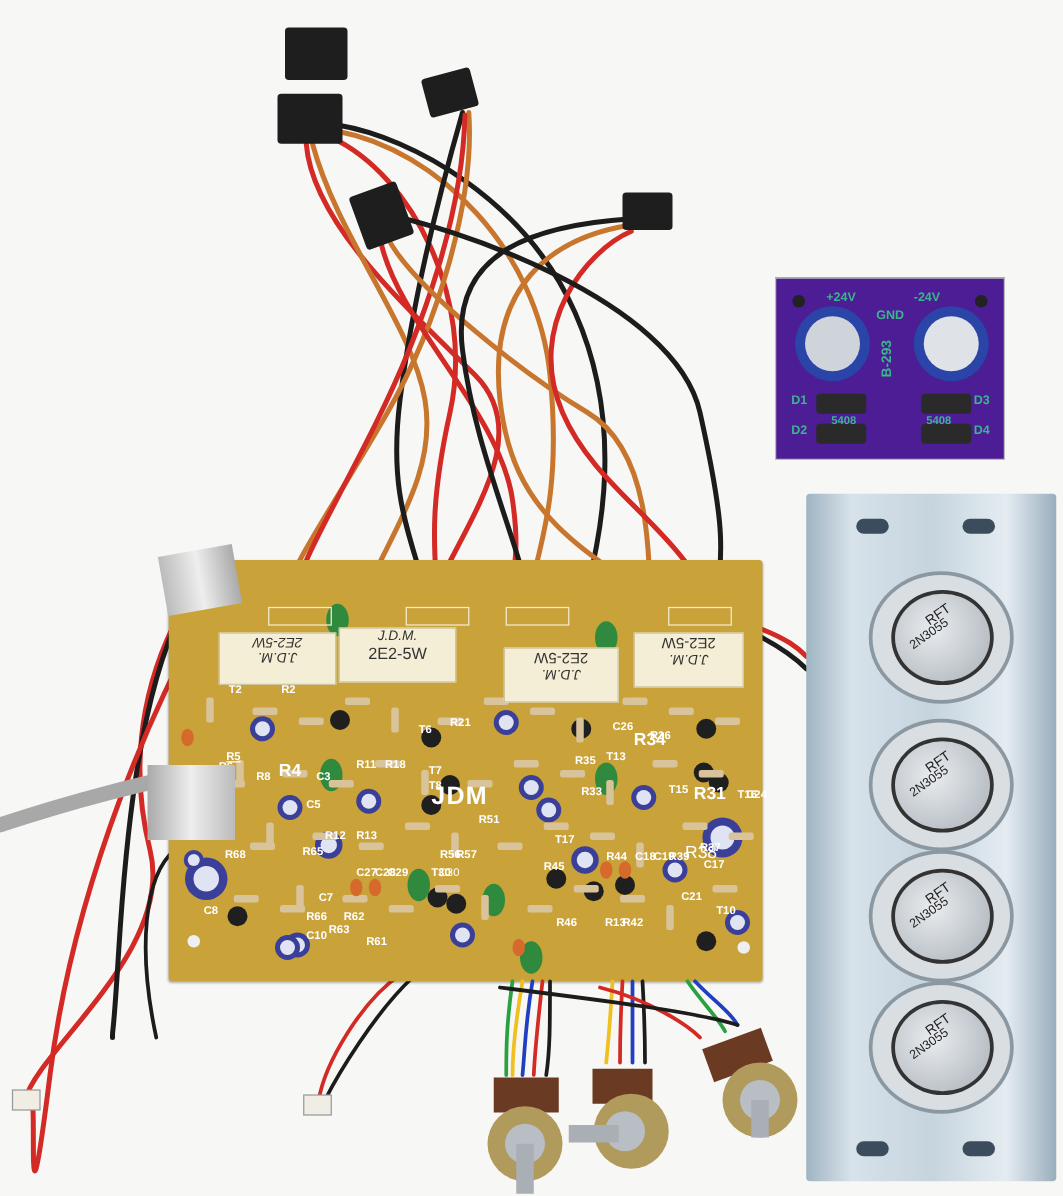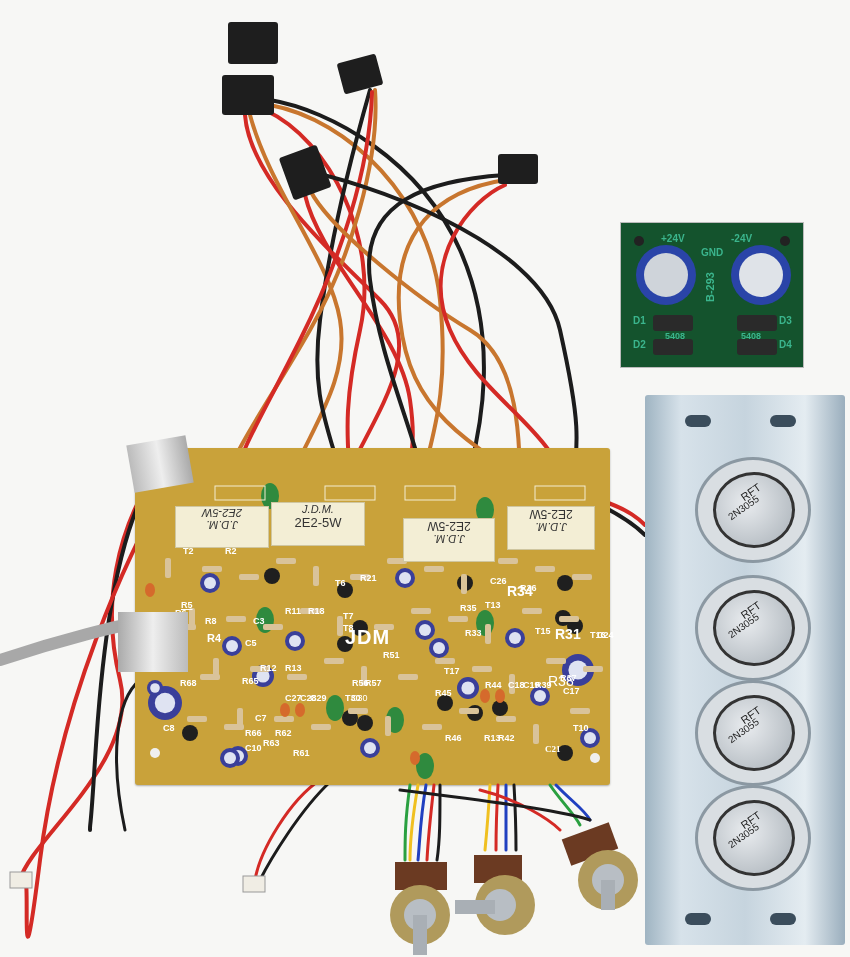--- a/index.html
+++ b/index.html
@@ -44,21 +44,21 @@
 <svg class="abs" style="left:0;top:0" width="850" height="260">
   <g fill="#1e1e1e">
     <rect x="228" y="22" width="50" height="42" rx="3"></rect>
     <rect x="222" y="75" width="52" height="40" rx="3"></rect>
     <rect x="340" y="58" width="40" height="32" rx="3" transform="rotate(-15 360 74)"></rect>
     <rect x="285" y="150" width="40" height="45" rx="3" transform="rotate(-20 305 172)"></rect>
     <rect x="498" y="154" width="40" height="30" rx="3"></rect>
   </g>
 </svg>
 
-<div class="abs" style="left:620px;top:222px;width:182px;height:144px;background:#14532d;border:1px solid #bbb;">
+<div class="abs" style="left:620px;top:222px;width:182px;height:144px;background:#4c1d95;border:1px solid #bbb;">
   <svg width="182" height="144">
     <circle cx="18" cy="18" r="5" fill="#222"></circle>
     <circle cx="164" cy="18" r="5" fill="#222"></circle>
     <circle cx="45" cy="52" r="30" fill="#2a44a8"></circle>
     <circle cx="45" cy="52" r="22" fill="#cfd4da"></circle>
     <circle cx="140" cy="52" r="30" fill="#2a44a8"></circle>
     <circle cx="140" cy="52" r="22" fill="#dfe3e8"></circle>
     <rect x="32" y="92" width="40" height="16" rx="3" fill="#2a2a2a"></rect>
     <rect x="32" y="116" width="40" height="16" rx="3" fill="#2a2a2a"></rect>
     <rect x="116" y="92" width="40" height="16" rx="3" fill="#2a2a2a"></rect>
@@ -239,21 +239,21 @@
   <div class="abs" style="left:372px;top:58px;width:86px;height:42px;background:#f3eed5;border:1px solid #cfc6a0;text-align:center;">
     <div class="lbl" style="font-size:12px;color:#333;transform:rotate(180deg);">2E2-5W</div>
     <div class="lbl" style="font-size:11px;font-style:italic;color:#333;transform:rotate(180deg);">J.D.M.</div>
   </div>
 
   <span class="abs lbl" style="left:210px;top:178px;font-size:20px;font-weight:bold;color:#fff;letter-spacing:1px;">JDM</span>
   <div class="abs" id="silk-labels" style="left:0;top:0;width:475px;height:337px;">
       <span class="abs lbl" style="left: 48px; top: 98px; font-size: 9px; color: rgb(255, 255, 255); font-weight: bold;">T2</span>
       <span class="abs lbl" style="left: 90px; top: 98px; font-size: 9px; color: rgb(255, 255, 255); font-weight: bold;">R2</span>
       <span class="abs lbl" style="left: 46px; top: 152px; font-size: 9px; color: rgb(255, 255, 255); font-weight: bold; text-decoration: underline;">R5</span>
-      <span class="abs lbl" style="left: 72px; top: 160px; font-size: 11px; color: rgb(255, 255, 255); font-weight: bold; margin-top: 24px;">R4</span>
+      <span class="abs lbl" style="left: 88px; top: 160px; font-size: 14px; color: rgb(255, 255, 255); font-weight: bold;">R4</span>
       <span class="abs lbl" style="left: 40px; top: 160px; font-size: 9px; color: rgb(255, 255, 255); font-weight: bold;">R6</span>
       <span class="abs lbl" style="left: 70px; top: 168px; font-size: 9px; color: rgb(255, 255, 255); font-weight: bold;">R8</span>
       <span class="abs lbl" style="left: 150px; top: 158px; font-size: 9px; color: rgb(255, 255, 255); font-weight: bold;">R11</span>
       <span class="abs lbl" style="left: 173px; top: 158px; font-size: 9px; color: rgb(255, 255, 255); font-weight: bold;">R18</span>
       <span class="abs lbl" style="left: 208px; top: 163px; font-size: 9px; color: rgb(255, 255, 255); font-weight: bold;">T7</span>
       <span class="abs lbl" style="left: 208px; top: 175px; font-size: 9px; color: rgb(255, 255, 255); font-weight: bold;">T8</span>
       <span class="abs lbl" style="left: 200px; top: 130px; font-size: 9px; color: rgb(255, 255, 255); font-weight: bold;">T6</span>
       <span class="abs lbl" style="left: 225px; top: 125px; font-size: 9px; color: rgb(255, 255, 255); font-weight: bold; text-align: center;">R21</span>
       <span class="abs lbl" style="left: 118px; top: 168px; font-size: 9px; color: rgb(255, 255, 255); font-weight: bold;">C3</span>
       <span class="abs lbl" style="left: 110px; top: 190px; font-size: 9px; color: rgb(255, 255, 255); font-weight: bold;">C5</span>
@@ -281,21 +281,21 @@
       <span class="abs lbl" style="left: 373px; top: 232px; font-size: 9px; color: rgb(255, 255, 255); font-weight: bold;">C18</span>
       <span class="abs lbl" style="left: 388px; top: 232px; font-size: 9px; color: rgb(255, 255, 255); font-weight: bold; text-align: right;">C19</span>
       <span class="abs lbl" style="left: 400px; top: 232px; font-size: 9px; color: rgb(255, 255, 255); font-weight: bold;">R39</span>
       <span class="abs lbl" style="left: 413px; top: 225px; font-size: 14px; color: rgb(255, 255, 255); font-weight: normal;">R38</span>
       <span class="abs lbl" style="left: 425px; top: 225px; font-size: 9px; color: rgb(255, 255, 255); font-weight: bold;">R37</span>
       <span class="abs lbl" style="left: 428px; top: 238px; font-size: 9px; color: rgb(255, 255, 255); font-weight: bold;">C17</span>
       <span class="abs lbl" style="left: 300px; top: 240px; font-size: 9px; color: rgb(255, 255, 255); font-weight: bold;">R45</span>
       <span class="abs lbl" style="left: 310px; top: 285px; font-size: 9px; color: rgb(255, 255, 255); font-weight: bold;">R46</span>
       <span class="abs lbl" style="left: 349px; top: 285px; font-size: 9px; color: rgb(255, 255, 255); font-weight: bold;">R13</span>
       <span class="abs lbl" style="left: 363px; top: 285px; font-size: 9px; color: rgb(255, 255, 255); font-weight: bold;">R42</span>
-      <span class="abs lbl" style="left: 410px; top: 296px; font-size: 9px; color: rgb(255, 255, 255); font-weight: bold; font-family: Liberation Serif, serif;">C21</span>
+      <span class="abs lbl" style="left: 410px; top: 264px; font-size: 9px; color: rgb(255, 255, 255); font-weight: bold;">C21</span>
       <span class="abs lbl" style="left: 438px; top: 275px; font-size: 9px; color: rgb(255, 255, 255); font-weight: bold;">T10</span>
       <span class="abs lbl" style="left: 355px; top: 128px; font-size: 9px; color: rgb(255, 255, 255); font-weight: bold; text-align: right;">C26</span>
       <span class="abs lbl" style="left: 372px; top: 135px; font-size: 14px; color: rgb(255, 255, 255); font-weight: bold;">R34</span>
       <span class="abs lbl" style="left: 385px; top: 135px; font-size: 9px; color: rgb(255, 255, 255); font-weight: bold;">R36</span>
       <span class="abs lbl" style="left: 325px; top: 155px; font-size: 9px; color: rgb(255, 255, 255); font-weight: bold;">R35</span>
       <span class="abs lbl" style="left: 350px; top: 152px; font-size: 9px; color: rgb(255, 255, 255); font-weight: bold;">T13</span>
       <span class="abs lbl" style="left: 420px; top: 178px; font-size: 14px; color: rgb(255, 255, 255); font-weight: bold;">R31</span>
       <span class="abs lbl" style="left: 330px; top: 180px; font-size: 9px; color: rgb(255, 255, 255); font-weight: bold;">R33</span>
       <span class="abs lbl" style="left: 400px; top: 178px; font-size: 9px; color: rgb(255, 255, 255); font-weight: bold;">T15</span>
       <span class="abs lbl" style="left: 455px; top: 182px; font-size: 9px; color: rgb(255, 255, 255); font-weight: bold;">T16</span>

